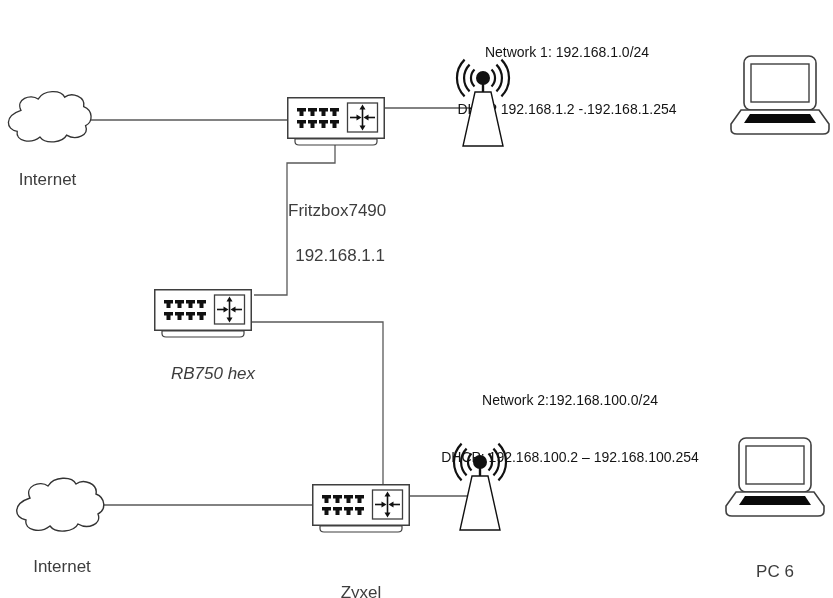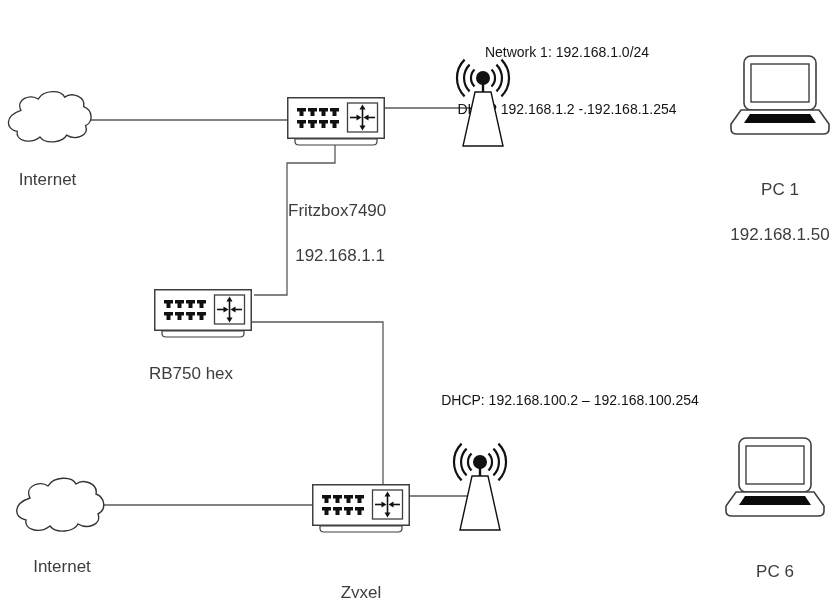--- a/index.html
+++ b/index.html
@@ -32,20 +32,21 @@
     <path d="M102,505 H316"></path>
     <path d="M406,496 H480"></path>
   </svg>
 
   <div class="title" style="left:397px;top:5px;width:340px;">
     <div>Network 1: 192.168.1.0/24</div>
     <div>DHCP 192.168.1.2 -.192.168.1.254</div>
   </div>
 
   <div class="title" style="left:400px;top:353px;width:340px;">
+    <div>Network 2:192.168.100.0/24</div>
     <div>DHCP: 192.168.100.2 – 192.168.100.254</div>
   </div>
 
   <svg class="abs" style="left:2px;top:88px;" width="95" height="62" viewBox="0 0 100 62">
     <path d="M20,22 C14,10 30,4 38,10 C44,0 62,0 66,8 C74,2 88,8 86,18 C96,22 96,34 88,38
              C92,48 78,54 68,48 C64,56 46,58 40,50 C30,58 14,54 16,44 C4,42 2,28 20,22 Z" fill="#ffffff" stroke="#333333" stroke-width="1.4"></path>
   </svg>
   <div class="label" style="left:0px;top:172px;width:95px;">Internet</div>
 
   <svg class="abs" style="left:287px;top:97px;" width="98" height="49" viewBox="0 0 98 49">
@@ -89,24 +90,20 @@
     <polygon points="35,40 51,40 63,94 23,94" fill="#ffffff" stroke="#111111" stroke-width="1.4"></polygon>
     <circle cx="43" cy="26" r="7" fill="#111111"></circle>
   </svg>
 
   <svg class="abs" style="left:728px;top:54px;" width="104" height="84" viewBox="0 0 104 84">
     <rect x="16" y="2" width="72" height="54" rx="7" fill="#ffffff" stroke="#3f3f3f" stroke-width="1.6"></rect>
     <rect x="23" y="10" width="58" height="38" fill="#ffffff" stroke="#3f3f3f" stroke-width="1.4"></rect>
     <path d="M13,56 H91 L101,70 V75 Q101,80 95,80 H9 Q3,80 3,75 V70 Z" fill="#ffffff" stroke="#3f3f3f" stroke-width="1.6"></path>
     <polygon points="22,60 82,60 88,69 16,69" fill="#0a0a0a"></polygon>
   </svg>
-  <div class="label" style="left:728px;top:152px;width:104px;">
-    <div>PC 1</div>
-    <div>192.168.1.50</div>
-  </div>
 
   <svg class="abs" style="left:154px;top:289px;" width="98" height="49" viewBox="0 0 98 49">
     <path d="M8,42 H90 V44.5 Q90,48 86,48 H12 Q8,48 8,44.5 Z" fill="#ffffff" stroke="#3f3f3f" stroke-width="1.2"></path>
     <rect x="0.75" y="0.75" width="96.5" height="40.5" fill="#ffffff" stroke="#3f3f3f" stroke-width="1.5"></rect>
     <path fill="#111111" d="
       M10,11h9v3.5h-2.5v4.5h-4v-4.5H10Z M21,11h9v3.5h-2.5v4.5h-4v-4.5H21Z
       M32,11h9v3.5h-2.5v4.5h-4v-4.5H32Z M43,11h9v3.5h-2.5v4.5h-4v-4.5H43Z
       M10,23h9v3.5h-2.5v4.5h-4v-4.5H10Z M21,23h9v3.5h-2.5v4.5h-4v-4.5H21Z
       M32,23h9v3.5h-2.5v4.5h-4v-4.5H32Z M43,23h9v3.5h-2.5v4.5h-4v-4.5H43Z"></path>
     <g>
@@ -117,21 +114,21 @@
         <line x1="88" y1="20.5" x2="81" y2="20.5"></line>
       </g>
       <g fill="#111111">
         <polygon points="72.5,12.5 78.5,12.5 75.5,7.5"></polygon>
         <polygon points="72.5,28.5 78.5,28.5 75.5,33.5"></polygon>
         <polygon points="69.5,17.5 69.5,23.5 74.5,20.5"></polygon>
         <polygon points="81.5,17.5 81.5,23.5 76.5,20.5"></polygon>
       </g>
     </g>
   </svg>
-  <div class="label" style="left:142px;top:366px;width:98px;">RB750 hex</div>
+  <div class="label" style="left:164px;top:366px;width:98px;font-style:italic;">RB750 hex</div>
 
   <svg class="abs" style="left:10px;top:476px;" width="100" height="62" viewBox="0 0 100 62">
     <path d="M20,22 C14,10 30,4 38,10 C44,0 62,0 66,8 C74,2 88,8 86,18 C96,22 96,34 88,38
              C92,48 78,54 68,48 C64,56 46,58 40,50 C30,58 14,54 16,44 C4,42 2,28 20,22 Z" fill="#ffffff" stroke="#333333" stroke-width="1.4"></path>
   </svg>
   <div class="label" style="left:12px;top:559px;width:100px;">Internet</div>
 
   <svg class="abs" style="left:312px;top:484px;" width="98" height="49" viewBox="0 0 98 49">
     <path d="M8,42 H90 V44.5 Q90,48 86,48 H12 Q8,48 8,44.5 Z" fill="#ffffff" stroke="#3f3f3f" stroke-width="1.2"></path>
     <rect x="0.75" y="0.75" width="96.5" height="40.5" fill="#ffffff" stroke="#3f3f3f" stroke-width="1.5"></rect>

